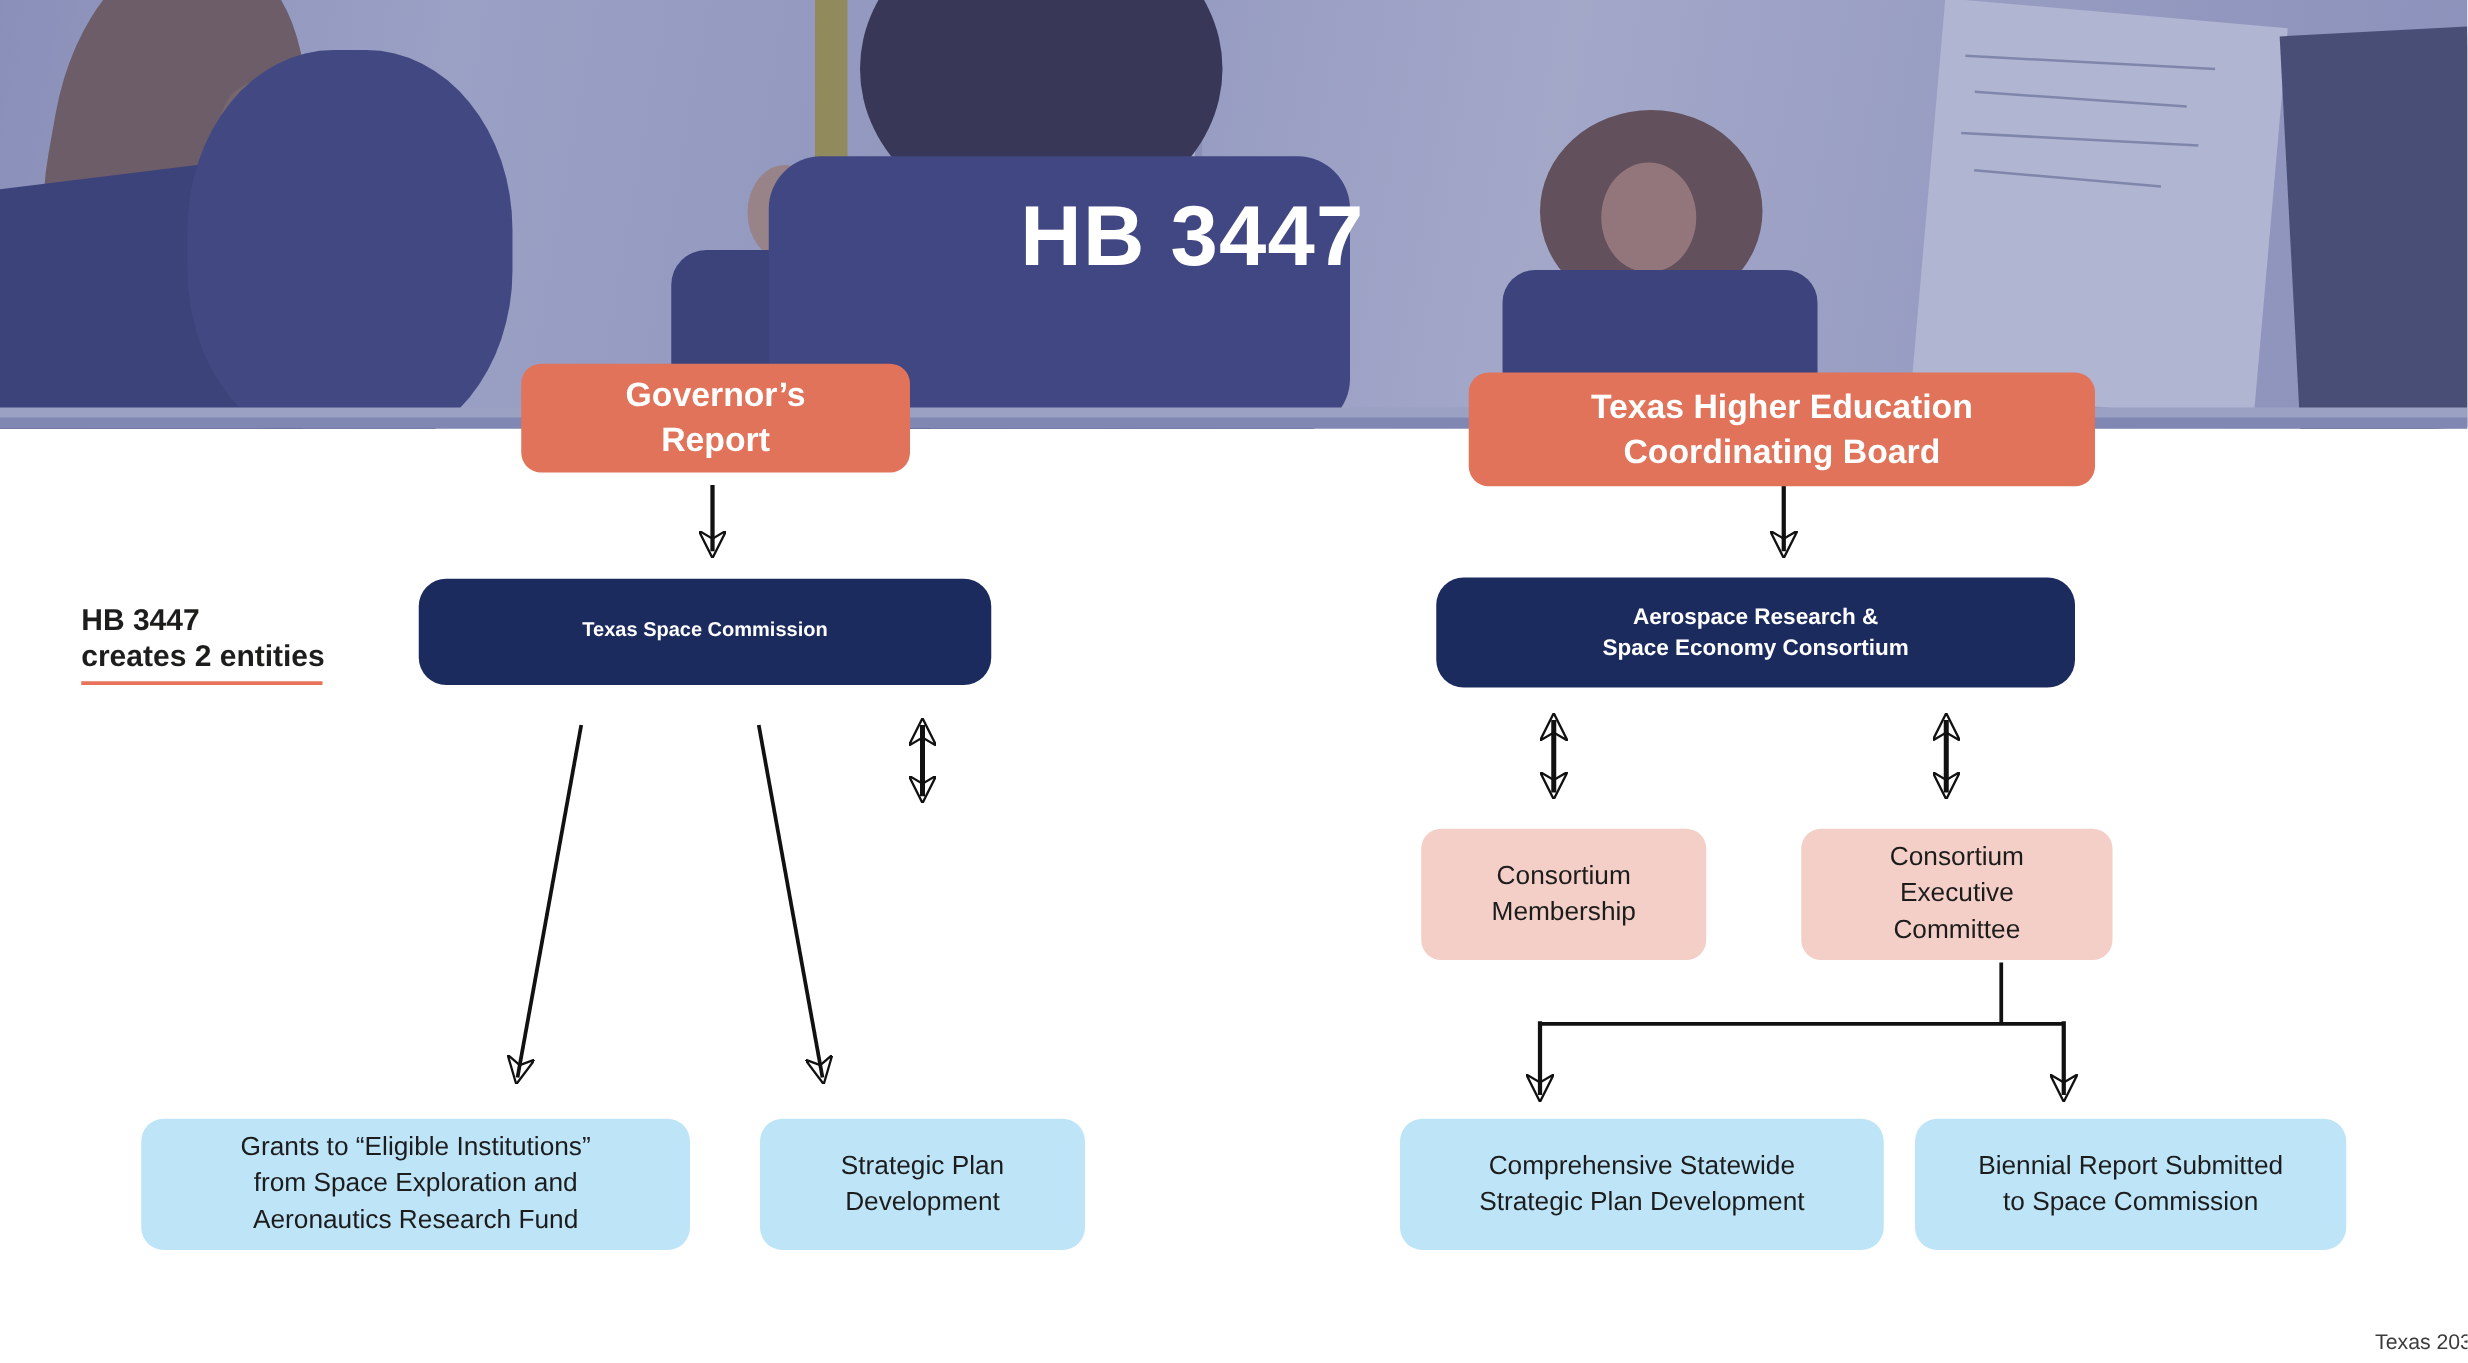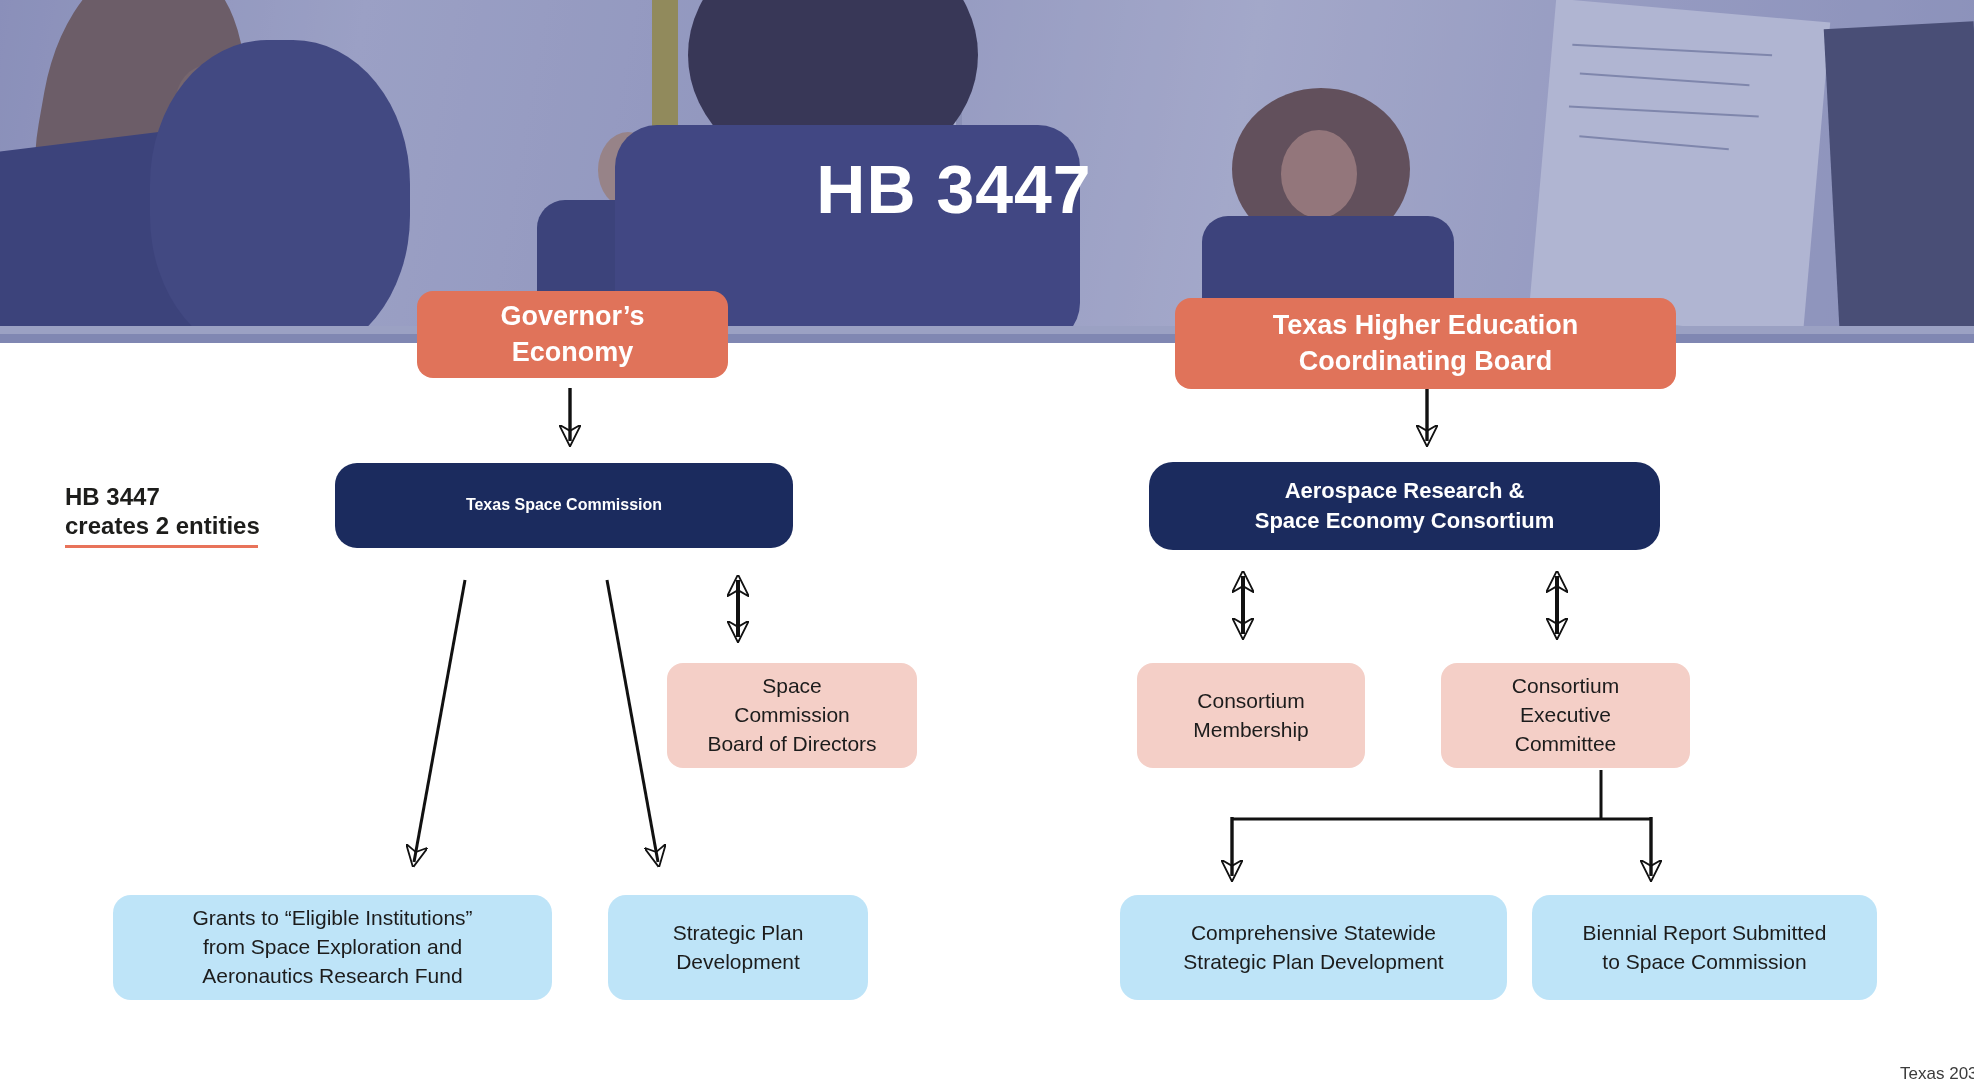--- a/index.html
+++ b/index.html
@@ -19,21 +19,21 @@
     position:absolute;left:654px;top:150px;width:600px;text-align:center;
     color:#ffffff;font-size:68px;font-weight:700;letter-spacing:1px;z-index:5;
   }
   
   .node{
     position:absolute;display:flex;align-items:center;justify-content:center;
     text-align:center;white-space:pre-line;box-sizing:border-box;z-index:3;padding:6px 14px;
   }
   .node-orange{background:var(--accent-orange);color:#ffffff;font-weight:700;font-size:27px;line-height:1.3;border-radius:16px;}
   .node-navy{background:var(--navy);color:#ffffff;font-weight:700;font-size:16px;line-height:1.38;border-radius:22px;}
-  .node-navy.small{font-size:22px;border-radius:24px;}
+  .node-navy.small{font-size:18px;}
   .node-pink{background:var(--pink);color:#1c1c1c;font-size:21px;line-height:1.38;border-radius:16px;}
   .node-blue{background:var(--light-blue);color:#1c1c1c;font-size:21px;line-height:1.38;border-radius:18px;}
   
   #n-gov{left:417px;top:291px;width:311px;height:87px;}
   #n-thecb{left:1175px;top:298px;width:501px;height:91px;}
   #n-tsc{left:335px;top:463px;width:458px;height:85px;}
   #n-aero{left:1149px;top:462px;width:511px;height:88px;}
   #n-board{left:667px;top:663px;width:250px;height:105px;}
   #n-member{left:1137px;top:663px;width:228px;height:105px;}
   #n-exec{left:1441px;top:663px;width:249px;height:105px;}
@@ -109,31 +109,28 @@
     <path d="M1232,819 L1651,819" stroke-width="3"></path>
     <line x1="1232" y1="817" x2="1232" y2="876" stroke-width="3.4" marker-end="url(#ah)"></line>
     <line x1="1651" y1="817" x2="1651" y2="876" stroke-width="3.4" marker-end="url(#ah)"></line>
   </svg>
 
   <div class="side-note">HB 3447
 creates 2 entities</div>
   <div class="side-note-rule"></div>
 
   <div class="node node-orange" id="n-gov">Governor’s
-Economy</div>
+Report</div>
   <div class="node node-orange" id="n-thecb">Texas Higher Education
 Coordinating Board</div>
 
   <div class="node node-navy" id="n-tsc">Texas Space Commission</div>
   <div class="node node-navy small" id="n-aero">Aerospace Research &amp;
 Space Economy Consortium</div>
 
-  <div class="node node-pink" id="n-board">Space
-Commission
-Board of Directors</div>
   <div class="node node-pink" id="n-member">Consortium
 Membership</div>
   <div class="node node-pink" id="n-exec">Consortium
 Executive
 Committee</div>
 
   <div class="node node-blue" id="n-grants">Grants to “Eligible Institutions”
 from Space Exploration and
 Aeronautics Research Fund</div>
   <div class="node node-blue" id="n-splan">Strategic Plan

